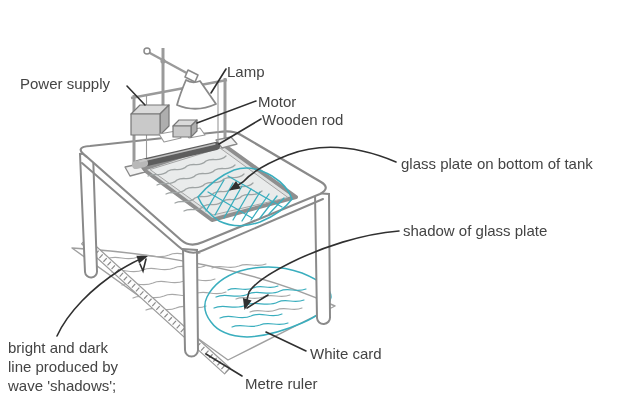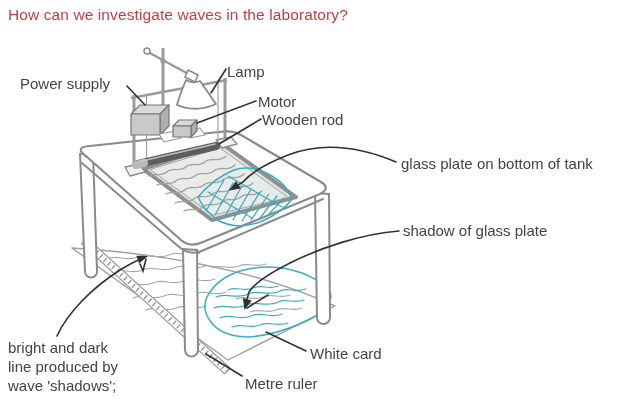--- a/index.html
+++ b/index.html
@@ -11,21 +11,20 @@
   .struct{stroke:#8a8a8a;fill:none;stroke-width:2;stroke-linejoin:round;stroke-linecap:round;}
   .leader{stroke:#303030;stroke-width:1.6;fill:none;stroke-linecap:round;}
   .wave{stroke:#9fa4a4;stroke-width:1.3;fill:none;stroke-linecap:round;}
   .cardwave{stroke:#a8a8a8;stroke-width:1.2;fill:none;stroke-linecap:round;}
   .cyan{stroke:#3aaebe;fill:none;stroke-linecap:round;}
 </style>
 </head>
 <body>
 
 <div class="canvas">
-  <div class="title">How can we investigate waves in the laboratory?</div>
 
   <svg width="636" height="417" viewBox="0 0 636 417">
 
     <g>
       <path d="M72,248 Q230,258 335,306 L228,360 Z" fill="#ffffff" stroke="#a0a0a0" stroke-width="1.4" stroke-linejoin="round"></path>
     </g>
 
     <g>
       <path class="cardwave" d="M107,259 c10,-5 19,3 31,-2 c10,-5 19,3 31,-2 c10,-5 19,3 31,-2"></path>
       <path class="cardwave" d="M112,272 c10,-5 19,3 31,-2 c10,-5 19,3 31,-2 c10,-5 19,3 31,-2"></path>

